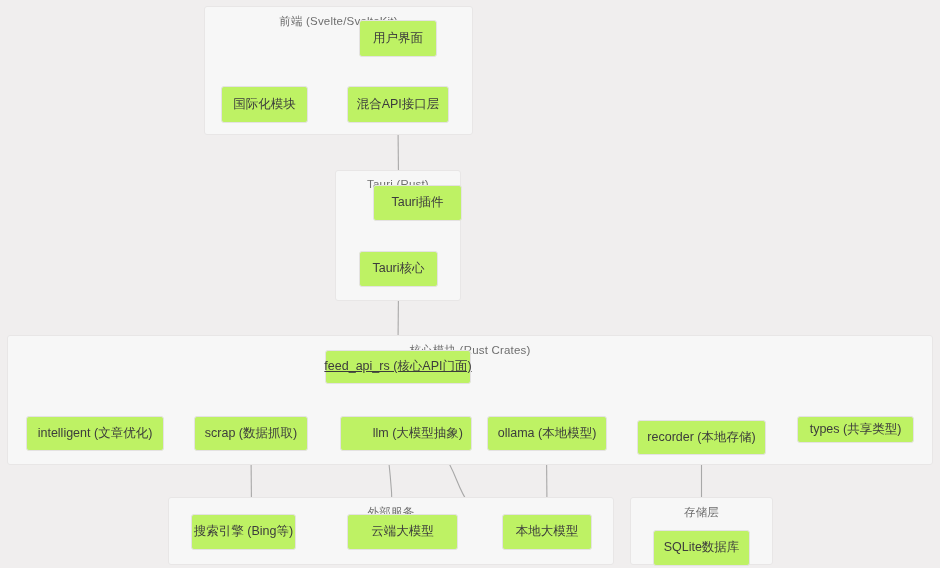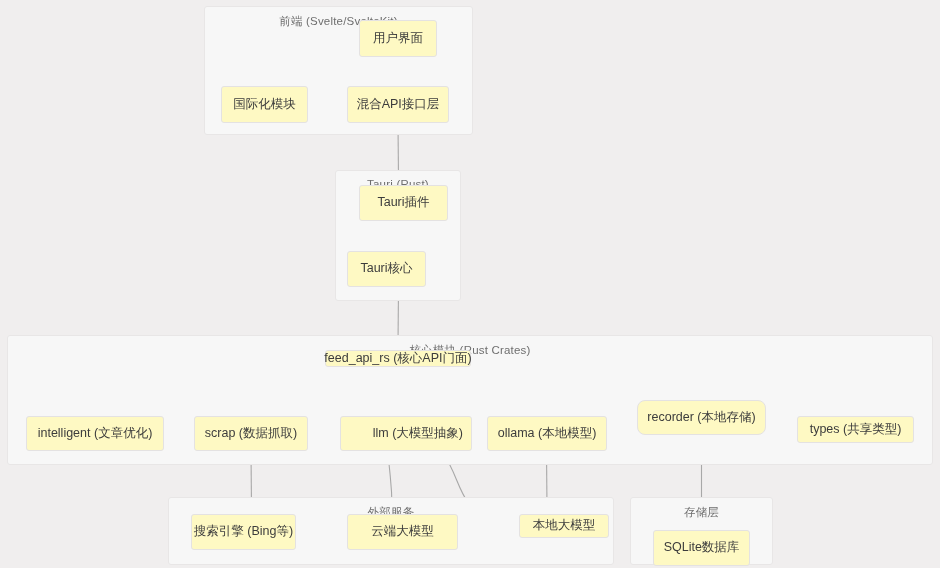--- a/index.html
+++ b/index.html
@@ -34,21 +34,21 @@
     left: 0;
     width: 100%;
     text-align: center;
     font-size: 11.5px;
     color: #6e6e6e;
     letter-spacing: 0.2px;
     white-space: nowrap;
   }
   .node {
     position: absolute;
-    background: #fef9c3;
+    background: #bef264;
     border: 1px solid #e4e2e2;
     border-radius: 3px;
     box-sizing: border-box;
     display: flex;
     align-items: center;
     justify-content: center;
     font-size: 12.5px;
     color: #3c3c3c;
     text-align: center;
     line-height: 1.25;
@@ -126,53 +126,53 @@
   <div id="nodes-layer">
       <div class="node" style="left: 359px; top: 20px; width: 78px; height: 37px;">
         <span>用户界面</span>
       </div>
       <div class="node" style="left: 221px; top: 86px; width: 87px; height: 37px;">
         <span>国际化模块</span>
       </div>
       <div class="node" style="left: 347px; top: 86px; width: 102px; height: 37px;">
         <span>混合API接口层</span>
       </div>
-      <div class="node" style="left: 359px; top: 185px; width: 89px; height: 36px;">
+      <div class="node" style="left: 373px; top: 185px; width: 89px; height: 36px;">
         <span>Tauri插件</span>
       </div>
-      <div class="node" style="left: 347px; top: 251px; width: 79px; height: 36px;">
+      <div class="node" style="left: 359px; top: 251px; width: 79px; height: 36px;">
         <span>Tauri核心</span>
       </div>
-      <div class="node" style="left: 325px; top: 350px; width: 146px; height: 17px;">
+      <div class="node" style="left: 325px; top: 350px; width: 146px; height: 34px; text-decoration: underline;">
         <span>feed_api_rs (核心API门面)</span>
       </div>
       <div class="node" style="left: 26px; top: 416px; width: 138px; height: 35px;">
         <span>intelligent (文章优化)</span>
       </div>
       <div class="node" style="left: 194px; top: 416px; width: 114px; height: 35px;">
         <span>scrap (数据抓取)</span>
       </div>
       <div class="node" style="left: 340px; top: 416px; width: 132px; height: 35px; justify-content: flex-end;">
         <span>llm (大模型抽象)</span>
       </div>
       <div class="node" style="left: 487px; top: 416px; width: 120px; height: 35px;">
         <span>ollama (本地模型)</span>
       </div>
-      <div class="node" style="left: 637px; top: 400px; width: 129px; height: 35px; border-radius: 8px;">
+      <div class="node" style="left: 637px; top: 420px; width: 129px; height: 35px;">
         <span>recorder (本地存储)</span>
       </div>
       <div class="node" style="left: 797px; top: 416px; width: 117px; height: 27px;">
         <span>types (共享类型)</span>
       </div>
       <div class="node" style="left: 191px; top: 514px; width: 105px; height: 36px;">
         <span>搜索引擎 (Bing等)</span>
       </div>
       <div class="node" style="left: 347px; top: 514px; width: 111px; height: 36px;">
         <span>云端大模型</span>
       </div>
-      <div class="node" style="left: 519px; top: 514px; width: 90px; height: 24px;">
+      <div class="node" style="left: 502px; top: 514px; width: 90px; height: 36px;">
         <span>本地大模型</span>
       </div>
       <div class="node" style="left: 653px; top: 530px; width: 97px; height: 36px;">
         <span>SQLite数据库</span>
       </div>
     </div>
 </div>
 
 </body></html>

